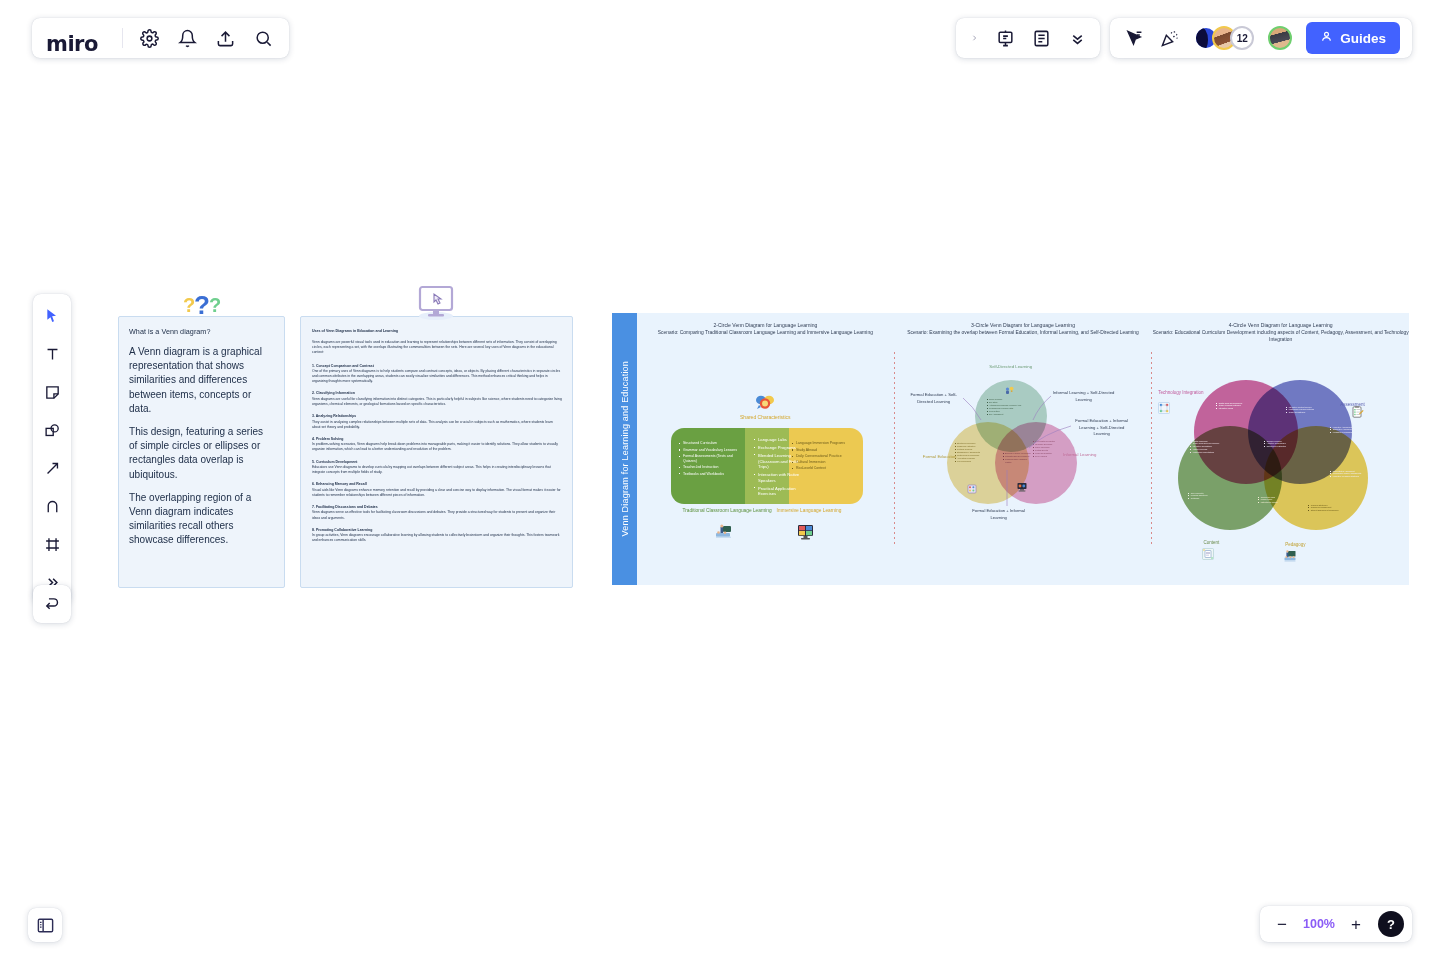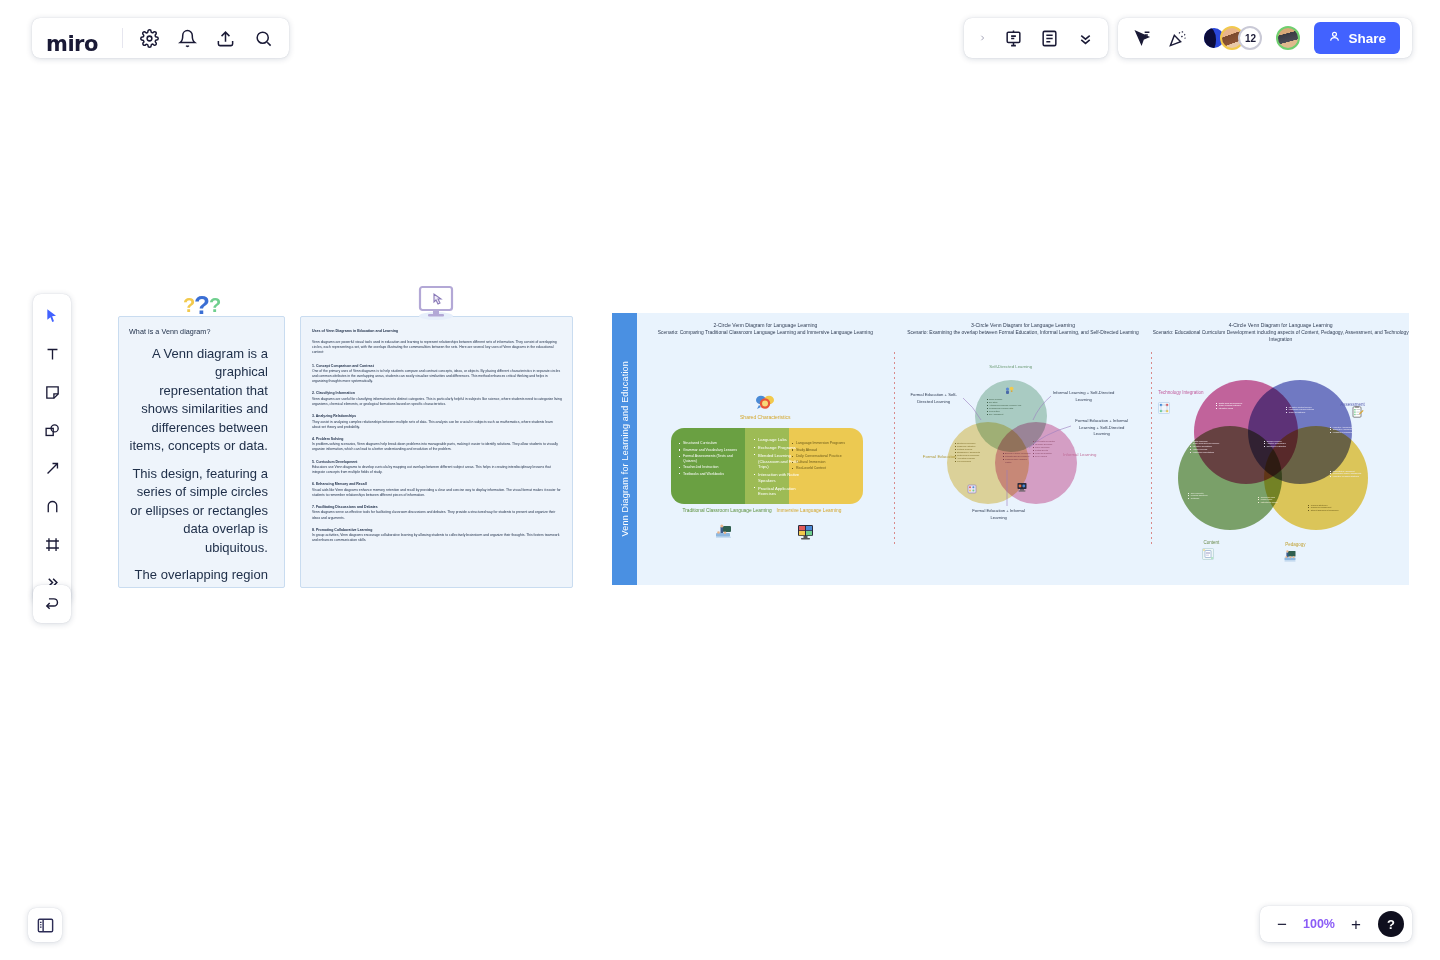--- a/index.html
+++ b/index.html
@@ -106,21 +106,21 @@
 
   
   .card {
     position:absolute; background:#eef4fb; border:1px solid #c9dcf0;
     border-radius:2px; overflow:hidden;
   }
   .card-emoji { position:absolute; z-index:5; }
 
   #card1 { left:118px; top:316px; width:167px; height:272px; padding:10px 16px 8px 10px; }
   #card1 .c1-title { font-size:7.2px; color:#20304a; margin-bottom:9px; letter-spacing:.05px; }
-  #card1 p { font-size:13px; line-height:1.42; color:#20304a; margin-bottom:9px; letter-spacing:.02px;text-align:right; }
+  #card1 p { font-size:10px; line-height:1.42; color:#20304a; margin-bottom:9px; letter-spacing:.02px; }
   #card1 p:last-child { margin-bottom:0; }
 
   #card2 { left:300px; top:316px; width:273px; height:272px; padding:12px 10px 8px 11px; }
   #card2 .c2-title { font-size:3.6px; color:#20304a; margin-bottom:7px; font-weight:600; }
   #card2 .c2-intro { font-size:3.4px; line-height:1.52; color:#20304a; margin-bottom:8px; }
   #card2 .c2-sec { margin-bottom:7px; }
   #card2 .c2-h { font-size:3.5px; font-weight:700; color:#20304a; margin-bottom:1.5px; }
   #card2 .c2-b { font-size:3.4px; line-height:1.5; color:#20304a; }
 
   
@@ -639,21 +639,21 @@
       <div class="avatar av-count">12</div>
     </div>
     <div class="avatar av-photo2"></div>
     <button class="share-btn">
       <span>
         <svg width="13" height="13" viewBox="0 0 24 24" fill="none" stroke="#fff" stroke-width="2.2">
           <circle cx="12" cy="8" r="3.6"></circle>
             <path d="M5 20c0-3.9 3.1-6 7-6s7 2.1 7 6"></path>
         </svg>
       </span>
-      <span>Share</span>
+      <span>Guides</span>
     </button>
   </div>
 </div>
 
 <div class="lt-bar">
   <div class="lt-item sel">
     <svg width="16" height="16" viewBox="0 0 24 24" fill="currentColor">
       <path d="M5 2l13 9.5-5.8.7L15 20l-2.6 1.1-2.7-7.2L5 17.8z"></path>
     </svg>
   </div>

